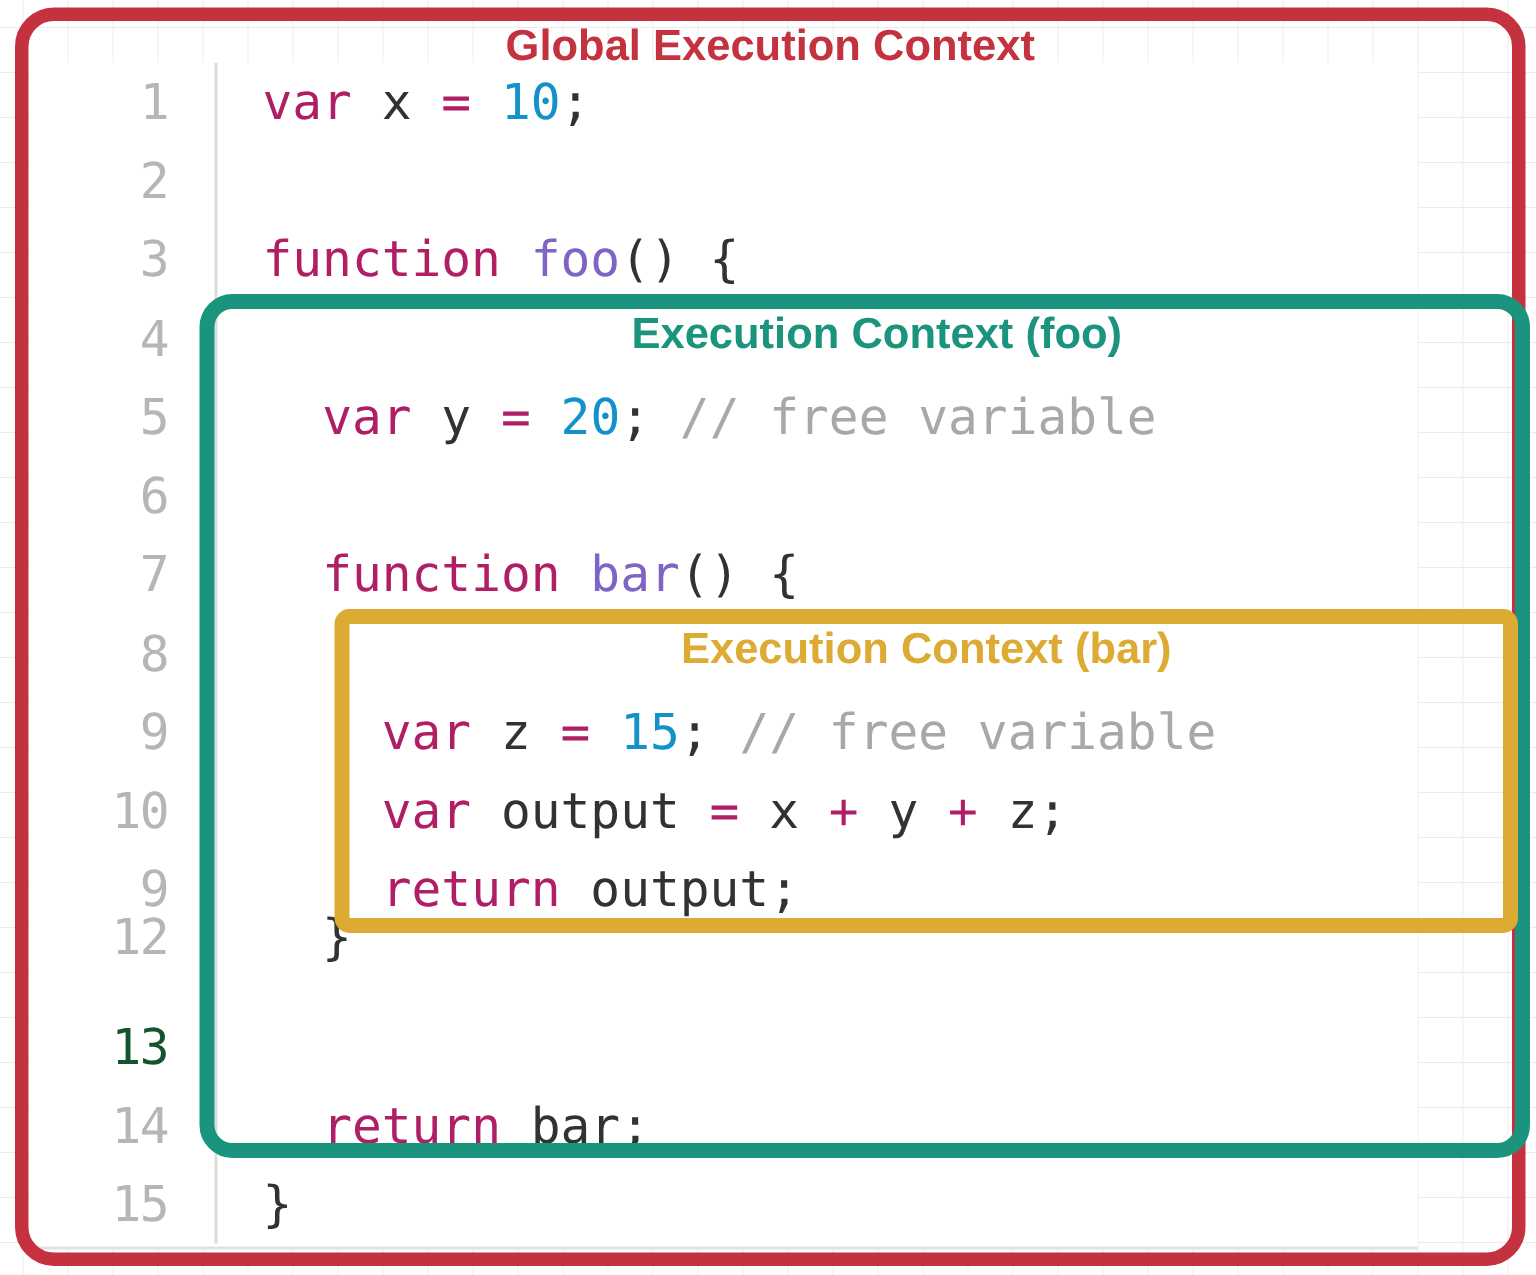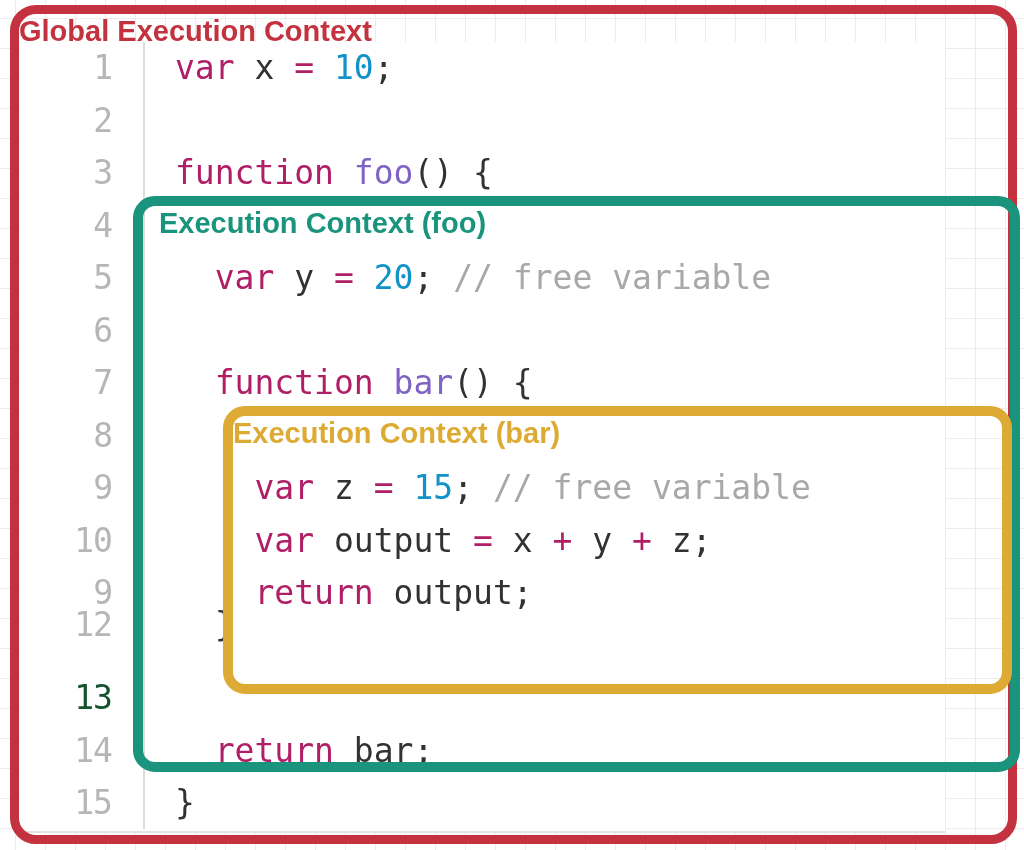--- a/index.html
+++ b/index.html
@@ -58,31 +58,31 @@
   }
 
   .ctx-box {
     position: absolute;
     border-style: solid;
     box-sizing: border-box;
     background: transparent;
   }
   .ctx-label {
     width: 100%;
-    text-align: left;
+    text-align: center;
     font-weight: 700;
     font-size: 29px;
     line-height: 30px;
     padding-top: 2px;
     letter-spacing: 0px;
   }
 
   #ctx-global { left: 10px; top: 5px;  width: 1007px; height: 839px; border-width: 9px;  border-radius: 26px; z-index: 3; }
   #ctx-foo    { left: 133px; top: 196px; width: 887px; height: 576px; border-width: 10px; border-radius: 22px; z-index: 4; }
-  #ctx-bar    { left: 223px; top: 406px; width: 789px; height: 288px; border-width: 10px; border-radius: 22px; z-index: 5; }
+  #ctx-bar    { left: 223px; top: 406px; width: 789px; height: 216px; border-width: 10px; border-radius: 10px; z-index: 5; }
 </style>
 </head>
 <body>
 
 <div class="code-canvas"></div>
 
 <div class="gutter-line"></div>
 
 <div class="code-lines">
     <div class="code-row" style="top: 42px;">

